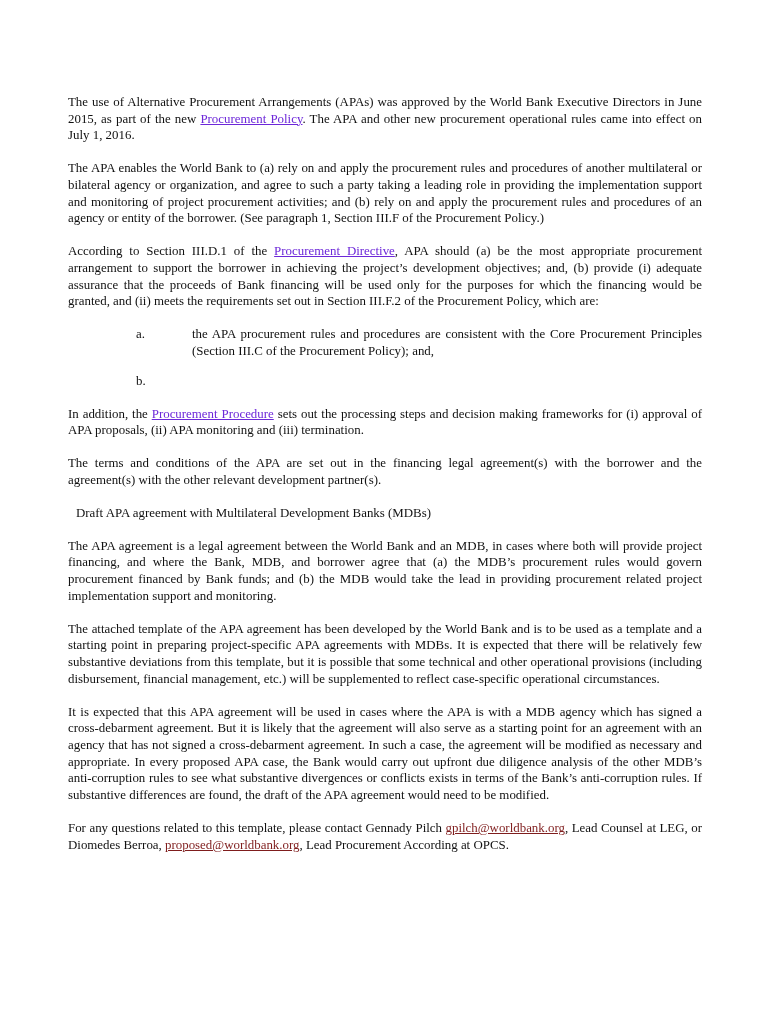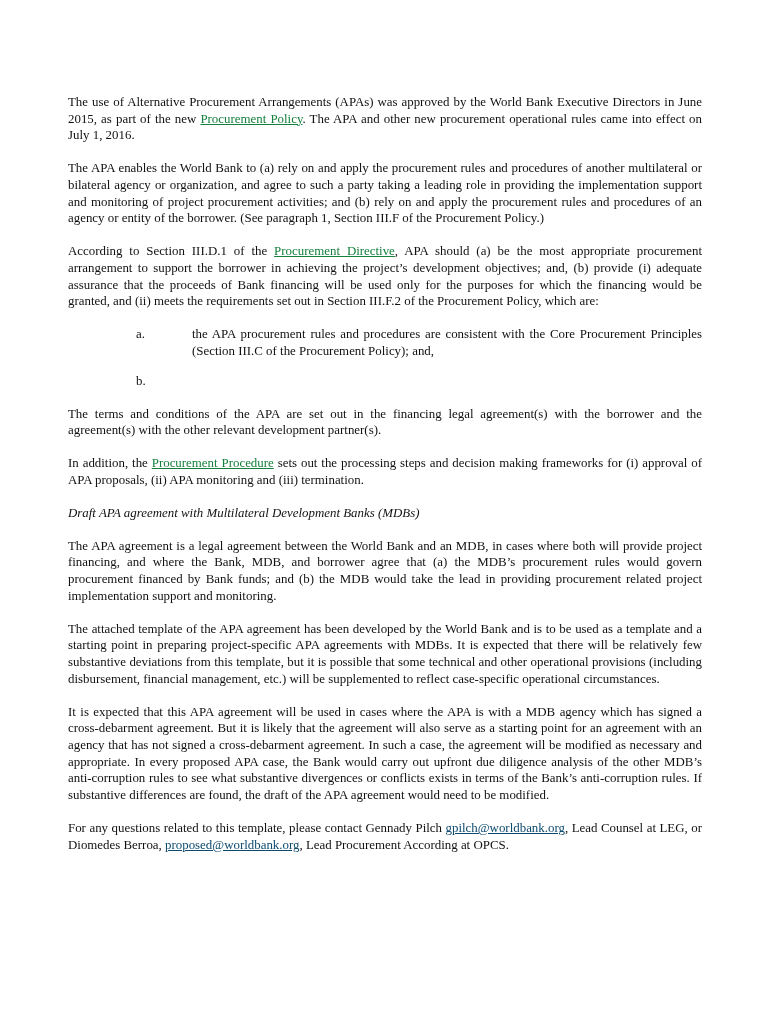--- a/index.html
+++ b/index.html
@@ -3,28 +3,28 @@
 <meta charset="utf-8">
 <style>
   html, body { margin: 0; padding: 0; background: #ffffff; }
   body { width: 770px; height: 1024px; position: relative; overflow: hidden; }
   .page {
     position: absolute; left: 68px; top: 94px; width: 634px;
     font-family: "Liberation Serif", "DejaVu Serif", serif;
     font-size: 12.9px; line-height: 16.6px; color: #111111;
   }
   p { margin: 0 0 16.6px 0; text-align: justify; }
-  .link-doc { color: #15803d; text-decoration: underline; }
-  .link-mail { color: #0c4a6e; text-decoration: underline; font-family: Liberation Serif, serif; }
+  .link-doc { color: #6d28d9; text-decoration: underline; }
+  .link-mail { color: #7f1d1d; text-decoration: underline; font-family: Liberation Serif, serif; }
   .list { margin: 0 0 16.6px 0; padding: 0; }
   .list-item { display: flex; margin: 0 0 13px 0; }
   .list-item:last-child { margin-bottom: 0; }
   .marker { width: 22px; padding-left: 68px; flex: none; }
   .item-text { flex: 1; text-align: justify; margin-left: 34px; }
-  .heading-italic { font-style: italic; margin: 0; }
+  .heading-italic { margin: 8px; }
   .after-heading { margin-top: 16px; }
 </style>
 </head>
 <body>
 
 <div class="page">
 
   <p><span>The use of Alternative Procurement Arrangements (APAs) was approved by the World Bank Executive Directors in June 2015, as part of the new </span><a class="link-doc">Procurement Policy</a><span>.  The APA and other new procurement operational rules came into effect on July 1, 2016.</span></p>
 
   <p>The APA enables the World Bank to (a) rely on and apply the procurement rules and procedures of another multilateral or bilateral agency or organization, and agree to such a party taking a leading role in providing the implementation support and monitoring of project procurement activities; and (b) rely on and apply the procurement rules and procedures of an agency or entity of the borrower. (See paragraph 1, Section III.F of the Procurement Policy.)</p>
@@ -34,23 +34,23 @@
   <div class="list">
     <div class="list-item">
       <span class="marker">a.</span>
       <span class="item-text">the APA procurement rules and procedures are consistent with the Core Procurement Principles (Section III.C of the Procurement Policy); and,</span>
     </div>
     <div class="list-item">
       <span class="marker">b.</span>
     </div>
   </div>
 
+  <p><span>In addition, the </span><a class="link-doc">Procurement Procedure</a><span> sets out the processing steps and decision making frameworks for (i) approval of APA proposals, (ii) APA monitoring and (iii) termination.</span></p>
+
   <p>The terms and conditions of the APA are set out in the financing legal agreement(s) with the borrower and the agreement(s) with the other relevant development partner(s).</p>
-
-  <p><span>In addition, the </span><a class="link-doc">Procurement Procedure</a><span> sets out the processing steps and decision making frameworks for (i) approval of APA proposals, (ii) APA monitoring and (iii) termination.</span></p>
 
   <p class="heading-italic">Draft APA agreement with Multilateral Development Banks (MDBs)</p>
   <p class="after-heading">The APA agreement is a legal agreement between the World Bank and an MDB, in cases where both will provide project financing, and where the Bank, MDB, and borrower agree that (a) the MDB’s procurement rules would govern procurement financed by Bank funds; and (b) the MDB would take the lead in providing procurement related project implementation support and monitoring.</p>
 
   <p>The attached template of the APA agreement has been developed by the World Bank and is to be used as a template and a starting point in preparing project-specific APA agreements with MDBs. It is expected that there will be relatively few substantive deviations from this template, but it is possible that some technical and other operational provisions (including disbursement, financial management, etc.) will be supplemented to reflect case-specific operational circumstances.</p>
 
   <p>It is expected that this APA agreement will be used in cases where the APA is with a MDB agency which has signed a cross-debarment agreement.  But it is likely that the agreement will also serve as a starting point for an agreement with an agency that has not signed a cross-debarment agreement.  In such a case, the agreement will be modified as necessary and appropriate. In every proposed APA case, the Bank would carry out upfront due diligence analysis of the other MDB’s anti-corruption rules to see what substantive divergences or conflicts exists in terms of the Bank’s anti-corruption rules. If substantive differences are found, the draft of the APA agreement would need to be modified.</p>
 
   <p><span>For any questions related to this template, please contact Gennady Pilch </span><a class="link-mail">gpilch@worldbank.org</a><span>, Lead Counsel at LEG, or Diomedes Berroa, </span><a class="link-mail">proposed@worldbank.org</a><span>, Lead Procurement According at OPCS.</span></p>
 

